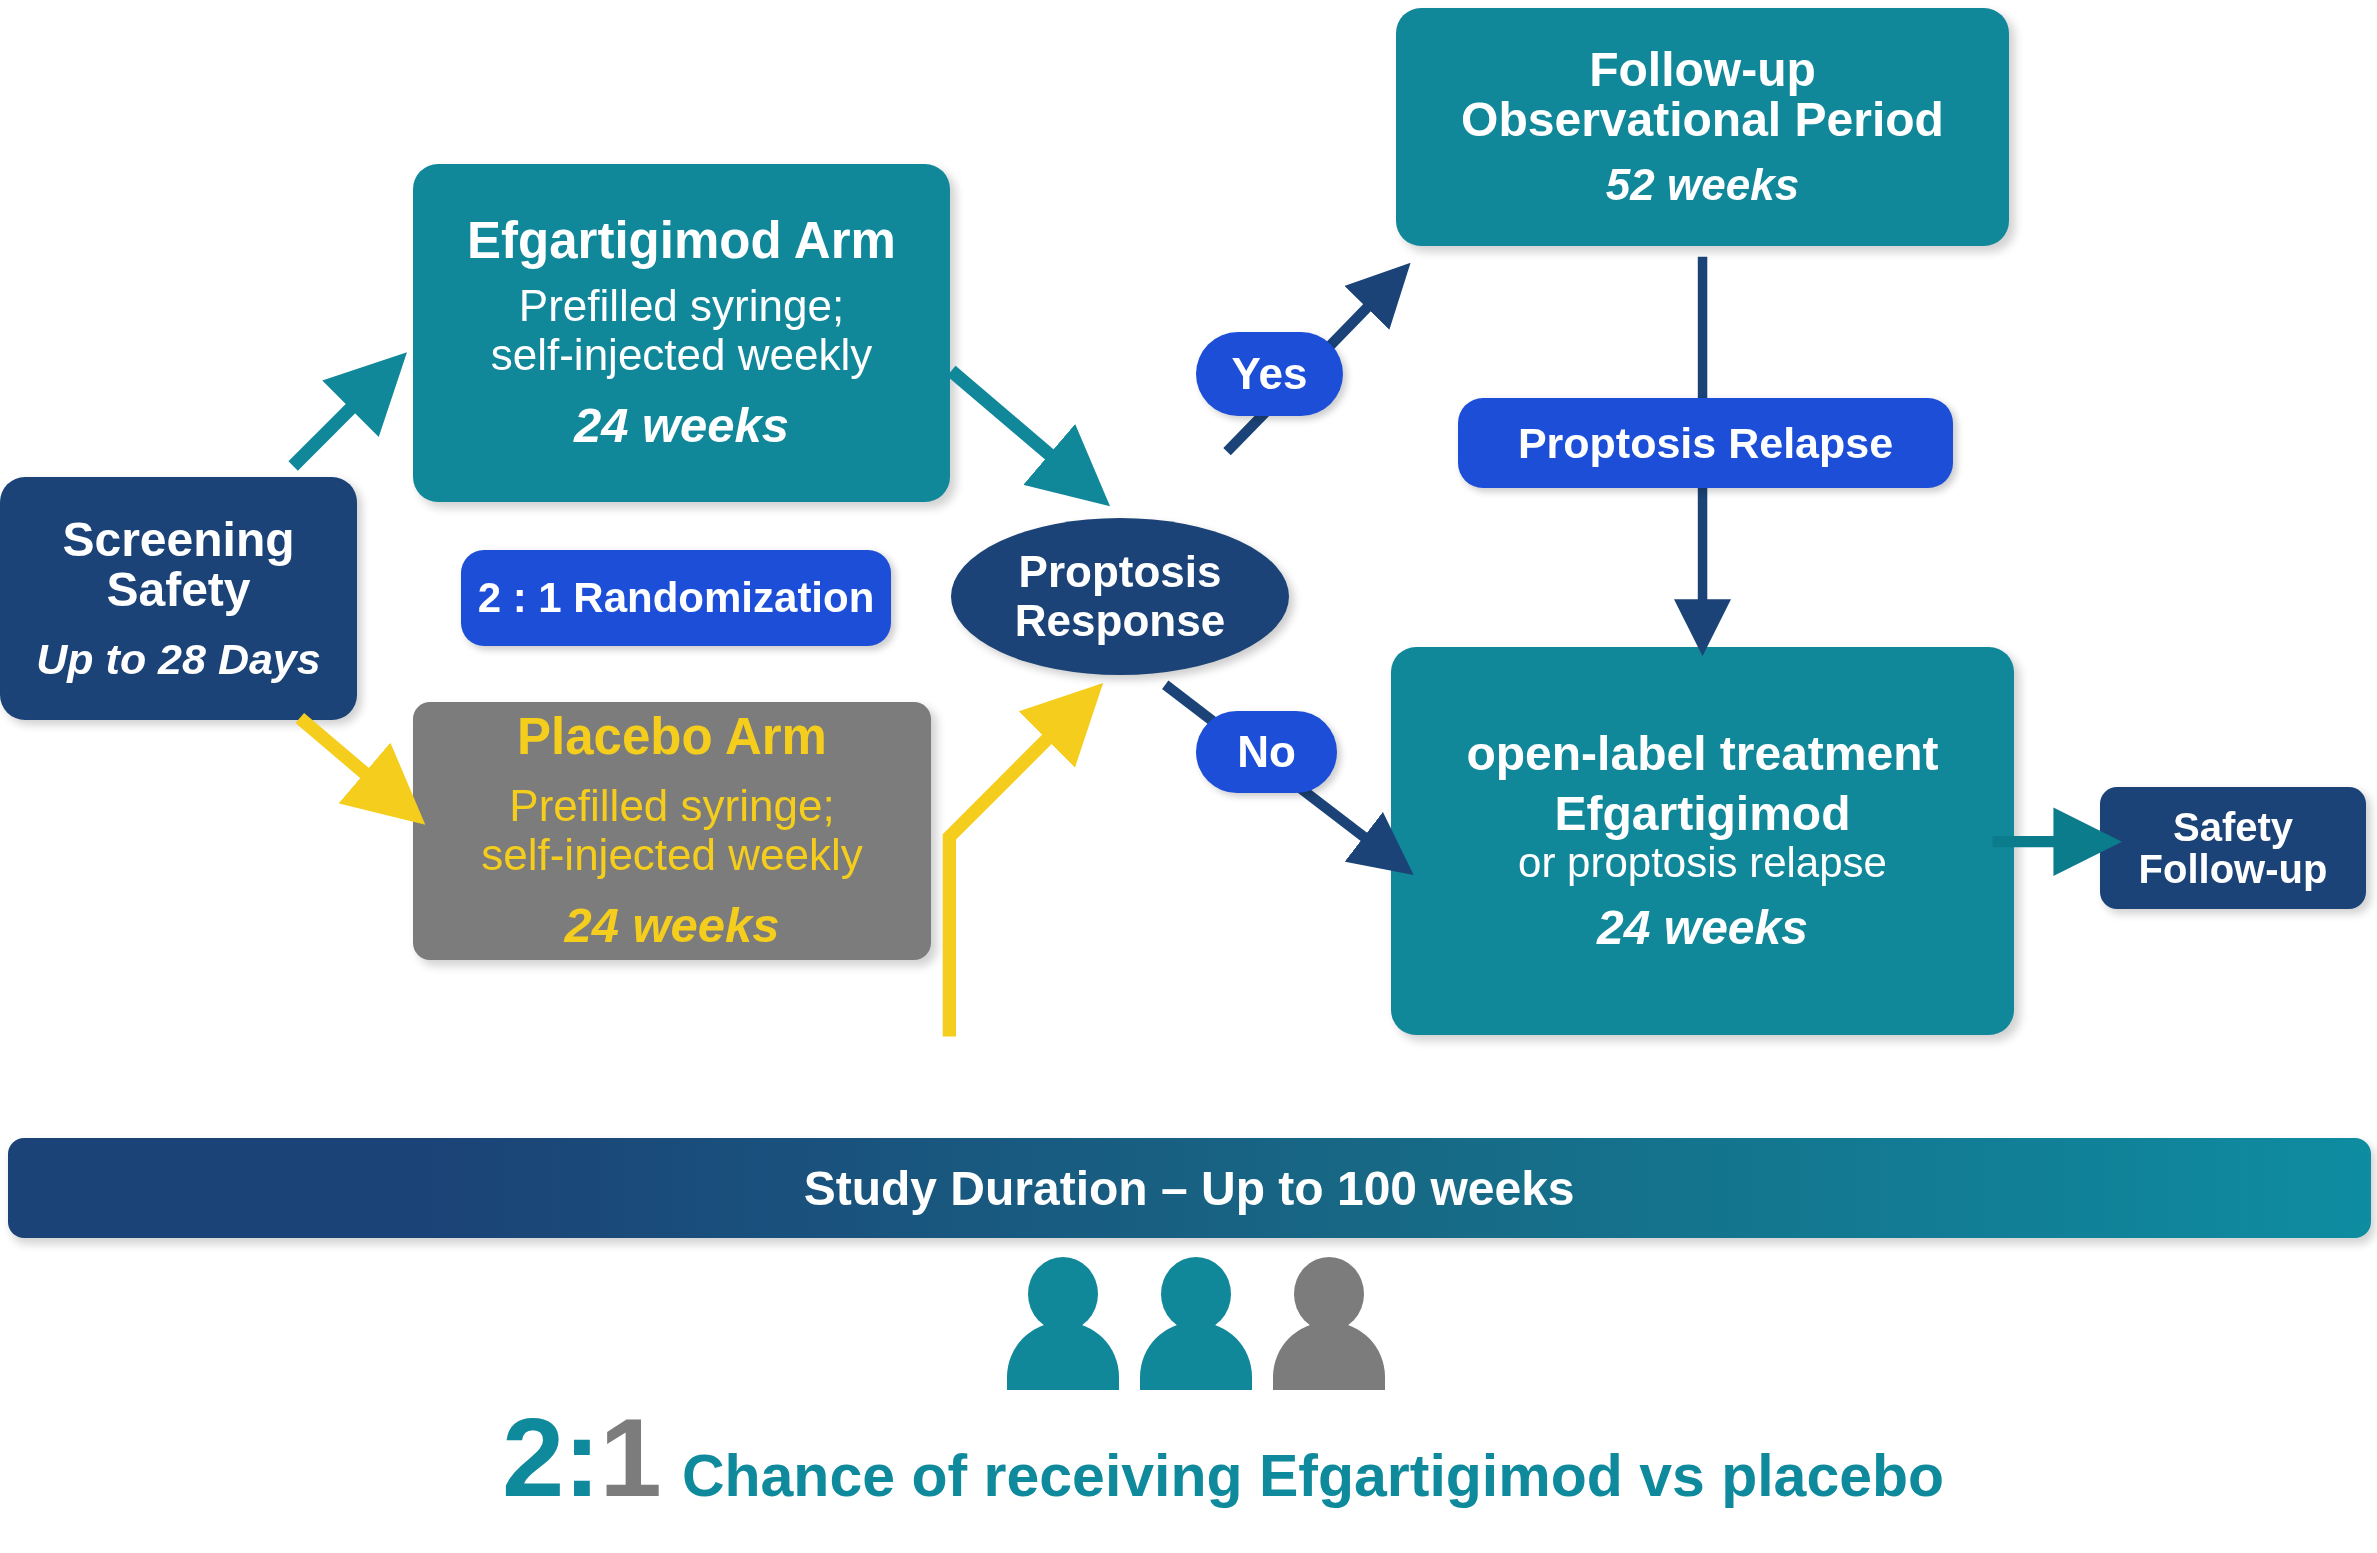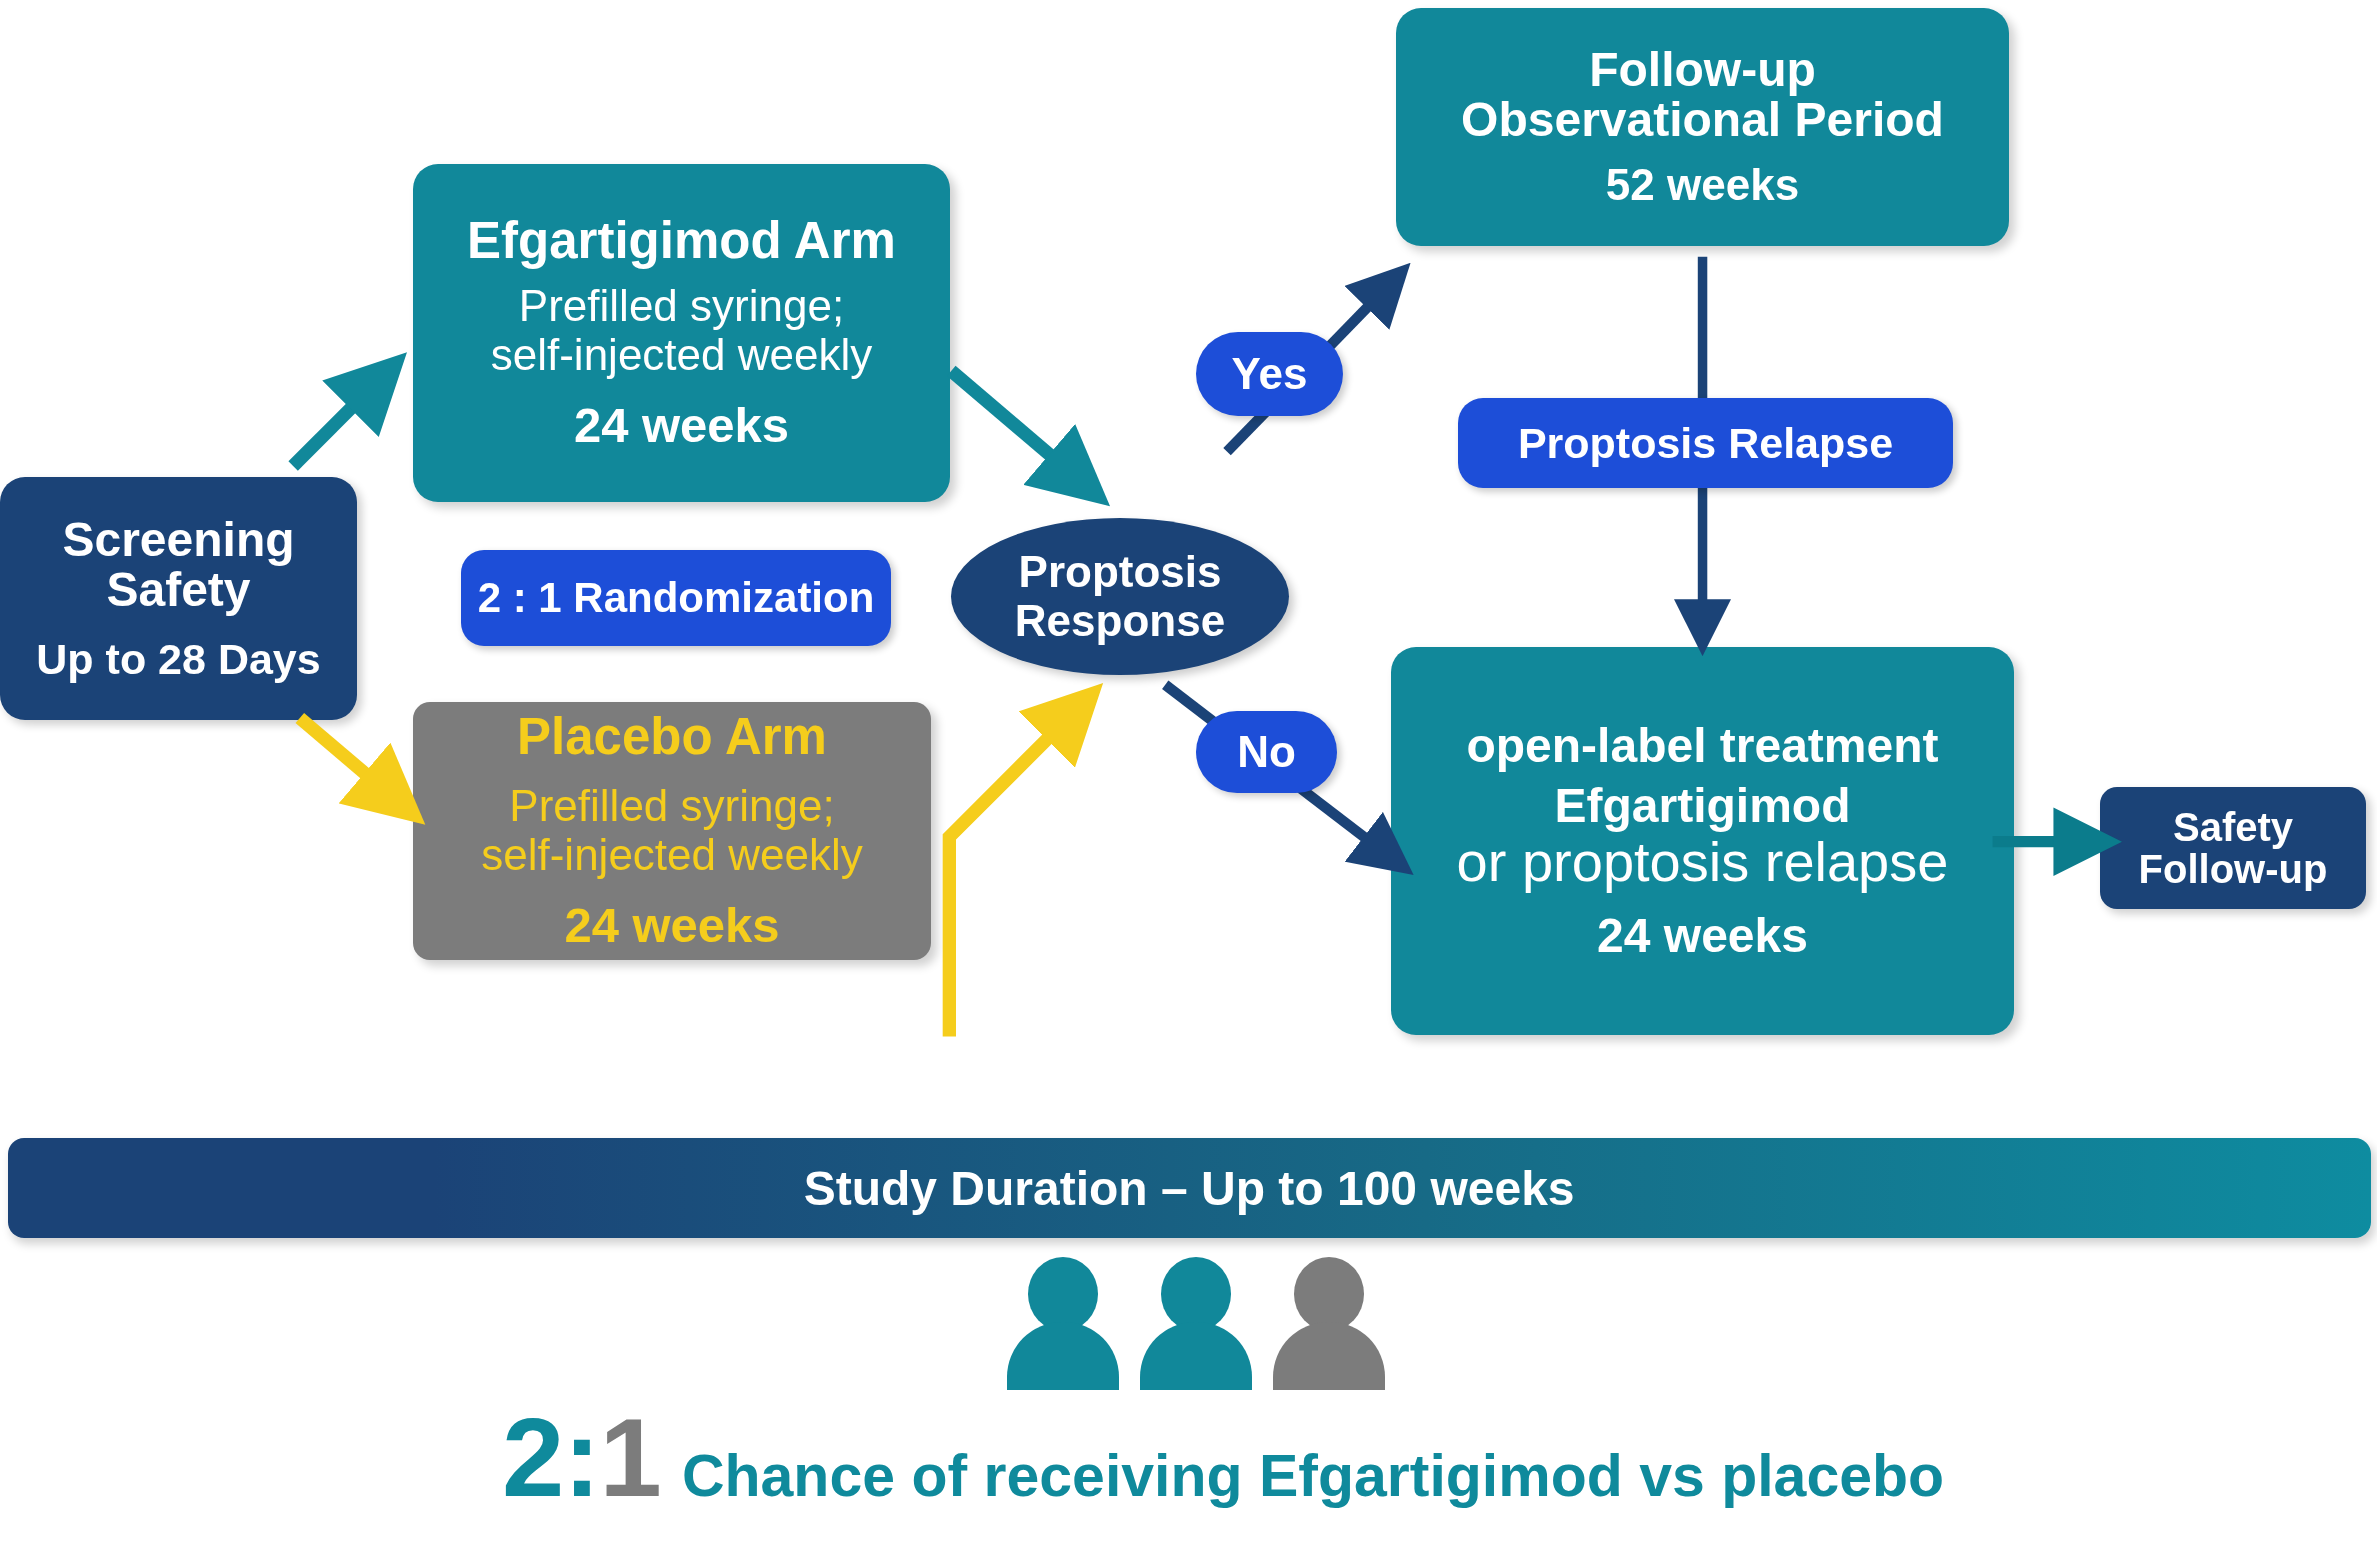--- a/index.html
+++ b/index.html
@@ -3,21 +3,21 @@
 <meta charset="utf-8">
 <style>
   html,body{margin:0;padding:0;background:#ffffff;}
   body{font-family:"Liberation Sans", sans-serif;}
   #canvas{position:relative;width:2378px;height:1553px;background:#ffffff;overflow:hidden;}
 
   .box{position:absolute;box-sizing:border-box;display:flex;flex-direction:column;
        align-items:center;justify-content:center;text-align:center;border-radius:25px;}
   .box .t1{font-weight:bold;line-height:1.05;}
   .box .t2{line-height:1.12;}
-  .box .t3{font-weight:bold;line-height:1.05;}
+  .box .t3{font-weight:bold;line-height:1.05;font-style:italic;}
 
   .teal{background:#11889a;color:#ffffff;box-shadow:5.7px 5.7px 9.5px rgba(0,0,0,.18);}
   .navy{background:#1b4377;color:#ffffff;box-shadow:4.8px 4.8px 8.6px rgba(0,0,0,.18);}
   .grey{background:#7c7c7c;color:#f5cd1c;box-shadow:5.7px 5.7px 9.5px rgba(0,0,0,.18);}
 
   .pill{position:absolute;box-sizing:border-box;background:#1d4ed8;color:#fff;
         display:flex;align-items:center;justify-content:center;text-align:center;
         font-weight:bold;border-radius:950px;box-shadow:3.8px 3.8px 7.6px rgba(0,0,0,.20);z-index:6;}
 
   .ellipse{position:absolute;background:#1b4377;color:#fff;border-radius:50%;
@@ -142,21 +142,21 @@
     <div class="t3" style="font-size:44px;">52 weeks</div>
   </div>
 
   <div class="pill" style="left:1458px;top:398px;width:495px;height:90px;font-size:43px;border-radius:25px;">
     <span>Proptosis Relapse</span>
   </div>
 
   <div class="box teal" style="left:1391px;top:647px;width:623px;height:388px;padding:11.4px 15px;">
     <div class="t1" style="font-size:48px;margin-bottom:9.5px;">open-label treatment</div>
     <div class="t1" style="font-size:48px;">Efgartigimod</div>
-    <div class="t2" style="font-size:56px;margin-bottom:17px;">or proptosis relapse</div>
+    <div class="t2" style="font-size:42px;margin-bottom:17px;">or proptosis relapse</div>
     <div class="t3" style="font-size:48px;">24  weeks</div>
   </div>
 
   <div class="box navy" style="left:2100px;top:787px;width:266px;height:122px;border-radius:17px;padding:5.7px 9.5px;">
     <div class="t1" style="font-size:40px;">Safety</div>
     <div class="t1" style="font-size:40px;">Follow-up</div>
   </div>
 
   <div class="banner" style="left:7.6px;top:1138px;width:2363px;height:100px;font-size:48px;">
     <span>Study Duration – Up to 100 weeks</span>

